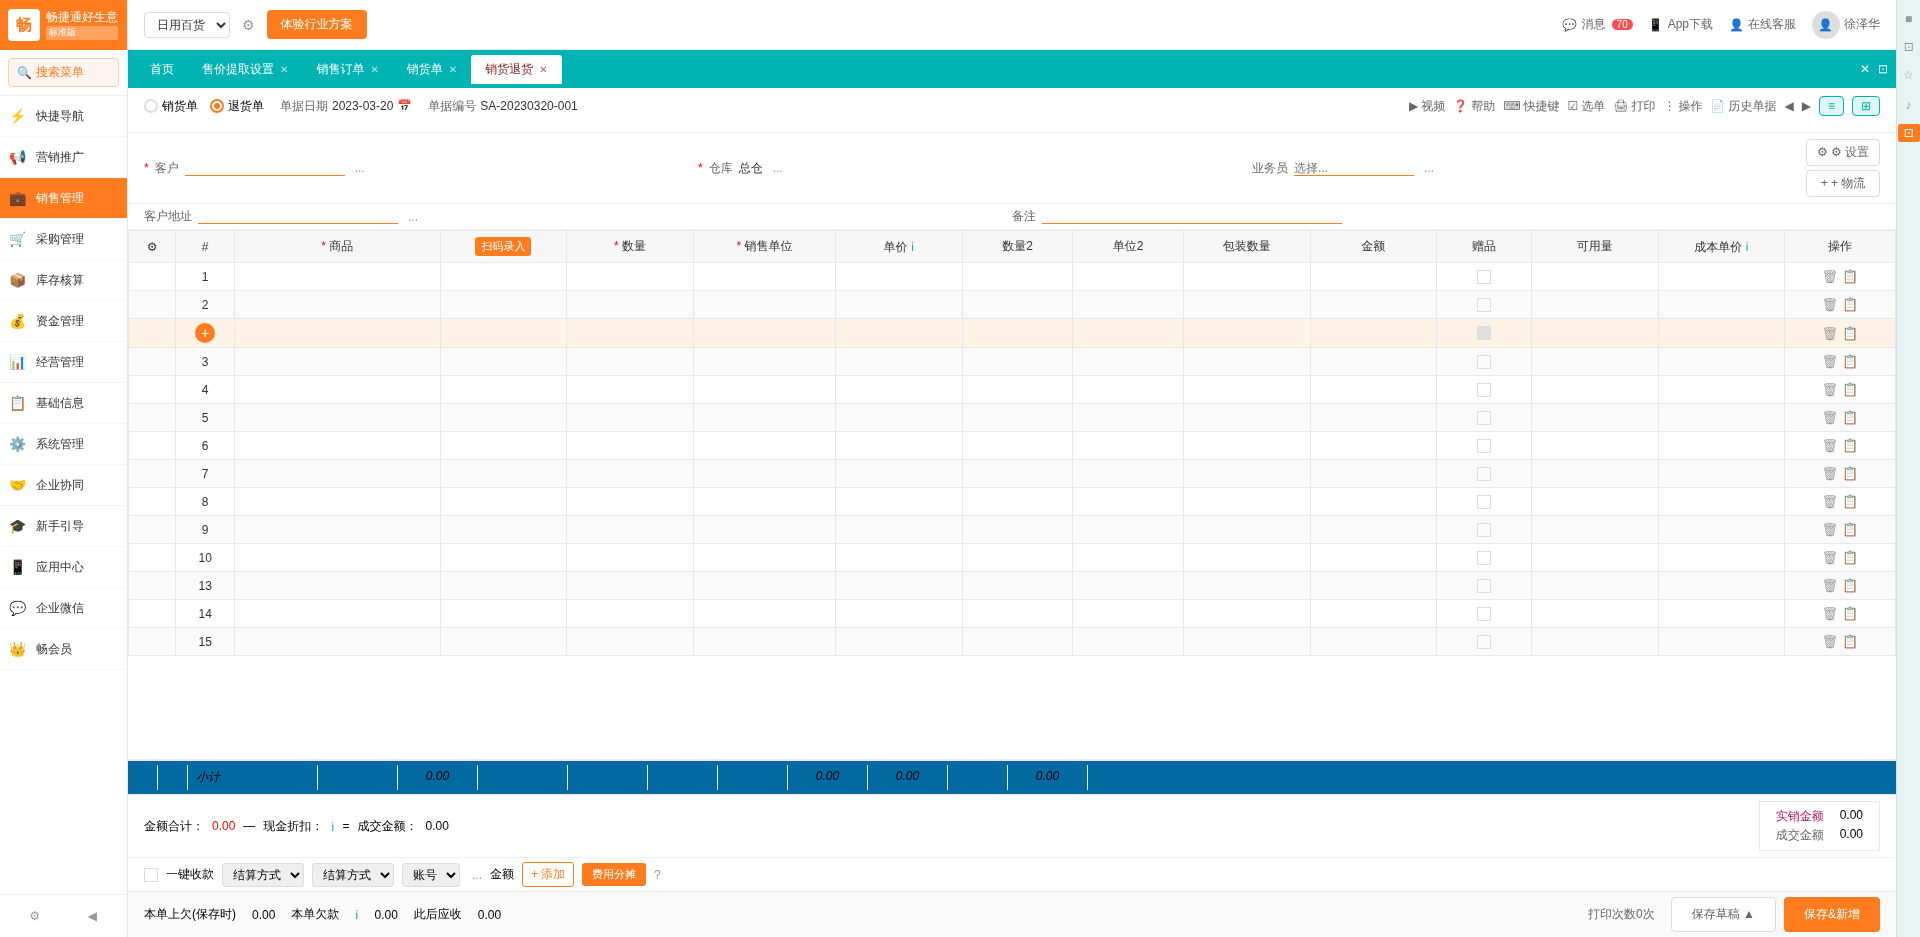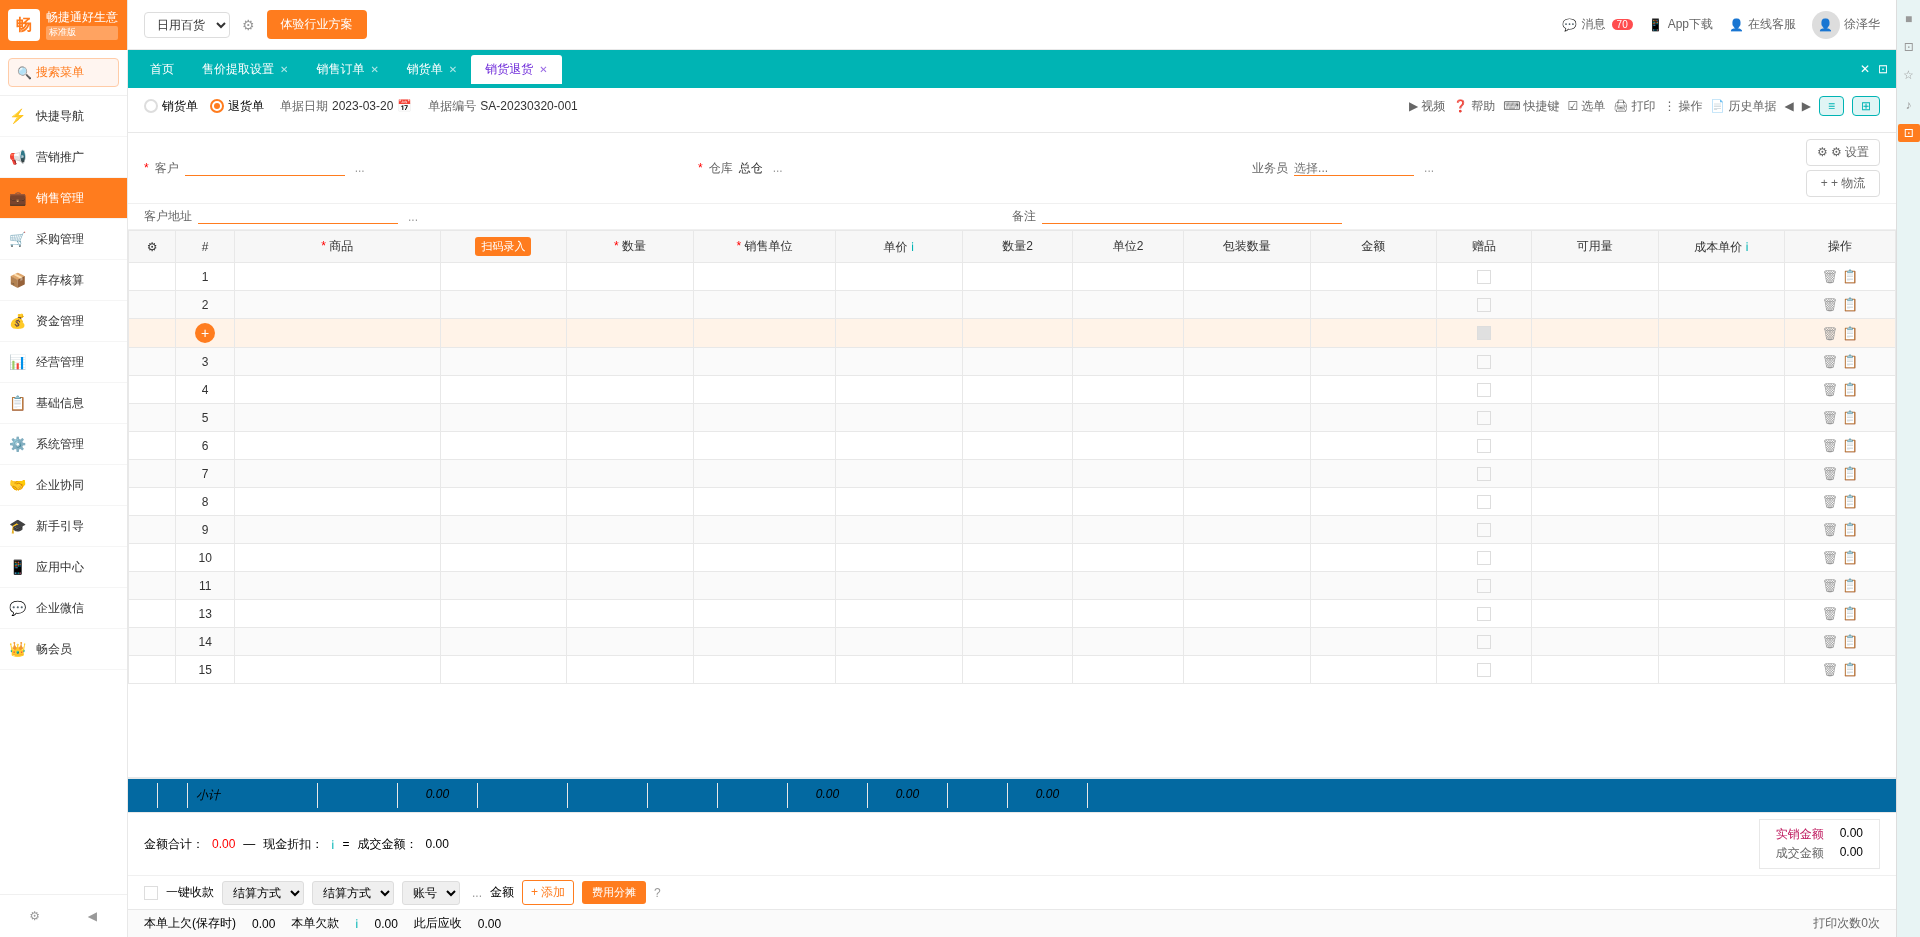--- a/index.html
+++ b/index.html
@@ -29,21 +29,21 @@
     .topbar-gear { color: #999; cursor: pointer; font-size: 14px; }
     .topbar-trial-btn { background: #ff7c1e; color: #fff; border: none; border-radius: 4px; padding: 6px 14px; cursor: pointer; font-size: 12px; }
     .topbar-right { margin-left: auto; display: flex; align-items: center; gap: 16px; color: #666; }
     .topbar-right-item { display: flex; align-items: center; gap: 4px; cursor: pointer; }
     .msg-badge { background: #ff4d4f; color: #fff; border-radius: 10px; padding: 0 5px; font-size: 10px; margin-left: 2px; }
     .topbar-avatar { width: 28px; height: 28px; border-radius: 50%; background: #ddd; display: flex; align-items: center; justify-content: center; font-size: 12px; color: #666; }
 
     
     .tabs { background: #00b4b4; display: flex; align-items: center; padding: 0 8px; height: 38px; }
     .tab { padding: 6px 14px; color: #fff; cursor: pointer; border-radius: 3px 3px 0 0; font-size: 12px; display: flex; align-items: center; gap: 6px; }
-    .tab.active { background: #fff; color: #6d28d9; }
+    .tab.active { background: #fff; color: #7f1d1d; }
     .tab-close { font-size: 10px; opacity: 0.7; }
     .tabs-right { margin-left: auto; display: flex; gap: 8px; color: #fff; }
 
     
     .content { flex: 1; background: #fff; overflow: hidden; display: flex; flex-direction: column; }
     
     
     .form-header { padding: 8px 16px; border-bottom: 1px solid #e8e8e8; }
     .form-header-row1 { display: flex; align-items: center; gap: 16px; margin-bottom: 8px; }
     .radio-group { display: flex; gap: 12px; }
@@ -636,44 +636,20 @@
     <td></td>
     <td class="col-actions">
       <div class="action-icons">
         <span class="action-icon">🗑</span>
         <span class="action-icon">📋</span>
       </div>
     </td>
   </tr>
             <tr>
     <td class="col-gear"></td>
-    <td class="row-num">11</td>
-    <td></td>
-    <td></td>
-    <td></td>
-    <td></td>
-    <td></td>
-    <td></td>
-    <td></td>
-    <td></td>
-    <td></td>
-    <td class="checkbox-cell">
-      <div class="checkbox-box"></div>
-    </td>
-    <td></td>
-    <td></td>
-    <td class="col-actions">
-      <div class="action-icons">
-        <span class="action-icon">🗑</span>
-        <span class="action-icon">📋</span>
-      </div>
-    </td>
-  </tr>
-            <tr>
-    <td class="col-gear"></td>
     <td class="row-num">13</td>
     <td></td>
     <td></td>
     <td></td>
     <td></td>
     <td></td>
     <td></td>
     <td></td>
     <td></td>
     <td></td>
@@ -808,20 +784,29 @@
         <span>本单上欠(保存时)</span>
         <span style="font-weight:500;">0.00</span>
         <span>本单欠款</span>
         <span style="color:#00b4b4; cursor:pointer;">ℹ</span>
         <span style="font-weight:500;">0.00</span>
         <span>此后应收</span>
         <span style="font-weight:500;">0.00</span>
 
         <span style="margin-left:auto; color:#666;">打印次数0次</span>
 
+        <div style="display:flex; gap:8px;">
+          <button class="btn-draft">
+            <span>保存草稿</span>
+            <span>▲</span>
+          </button>
+          <button class="btn-save">
+            <span>保存&amp;新增</span>
+          </button>
+        </div>
       </div>
     </div>
   </div>
 </div>
 
 <div class="right-bar">
   <span class="right-bar-icon">■</span>
   <span class="right-bar-icon">⊡</span>
   <span class="right-bar-icon">☆</span>
   <span class="right-bar-icon">♪</span>

